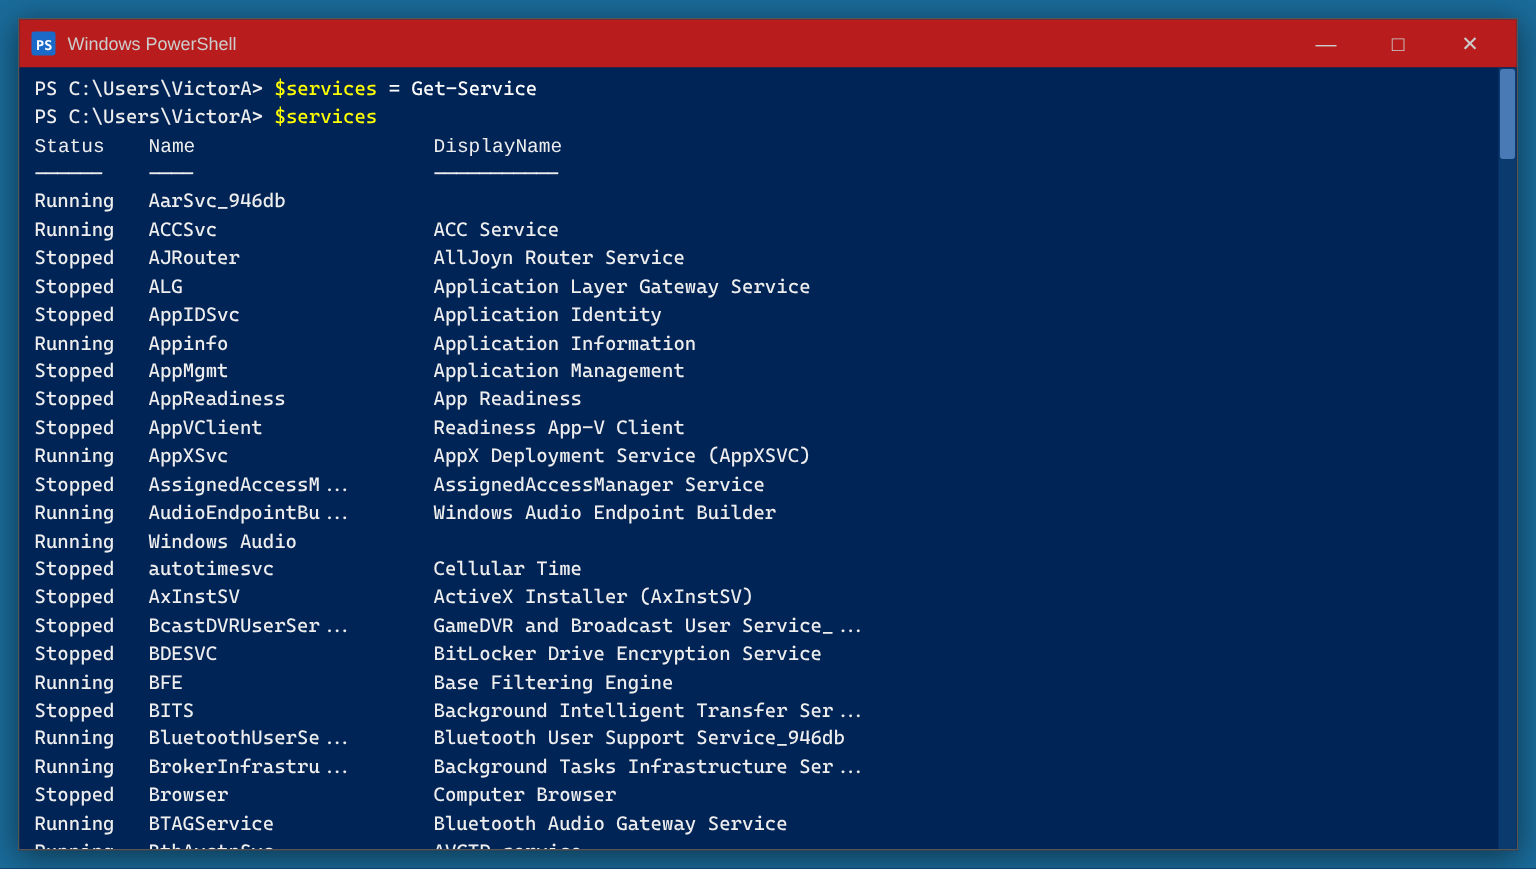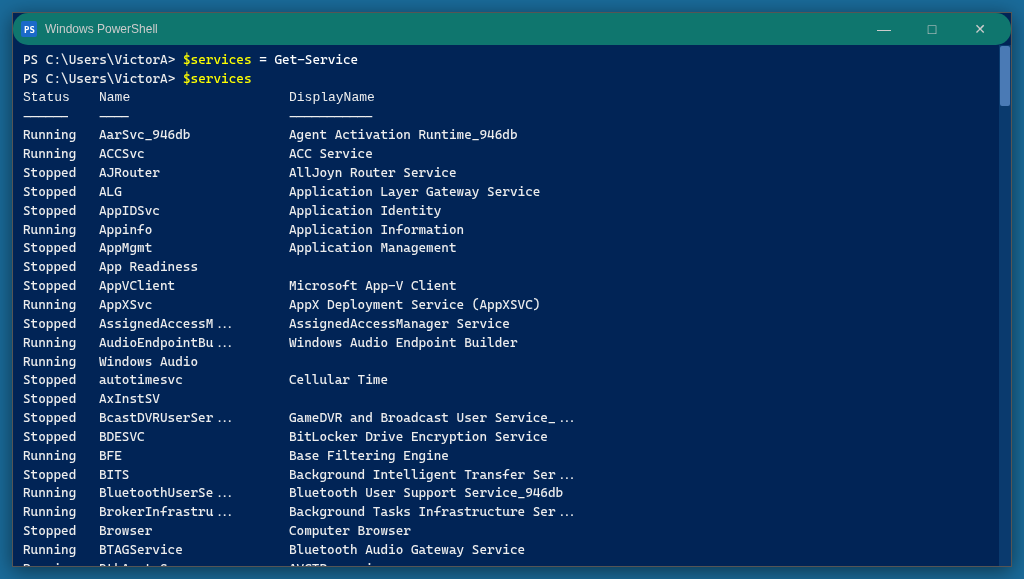--- a/index.html
+++ b/index.html
@@ -16,26 +16,25 @@
       width: 1000px;
       height: 555px;
       background: #012456;
       border: 1px solid #555;
       display: flex;
       flex-direction: column;
       box-shadow: 0 4px 20px rgba(0,0,0,0.5);
     }
     .titlebar {
       height: 32px;
-      background: #0f766e;
+      background: #b91c1c;
       display: flex;
       align-items: center;
       padding: 0 8px;
       flex-shrink: 0;
-      border-radius: 15px;
     }
     .titlebar-icon {
       width: 16px;
       height: 16px;
       background: #1b6ac9;
       border-radius: 2px;
       margin-right: 8px;
       display: flex;
       align-items: center;
       justify-content: center;
@@ -129,35 +128,35 @@
       <span style="display:inline-block;width:76px">Status</span>
       <span style="display:inline-block;width:190px">Name</span>
       <span>DisplayName</span>
     </div>
     <div class="line">
       <span style="display:inline-block;width:76px">------</span>
       <span style="display:inline-block;width:190px">----</span>
       <span>-----------</span>
     </div>
     <div id="table-rows">
-        <div class="line"><span style="display:inline-block;width:76px;color:#eee">Running</span><span style="display:inline-block;width:190px">AarSvc_946db</span><span>Agent Activation Runtime_946db</span></div>
+        <div class="line"><span style="display:inline-block;width:76px;color:#eee">Running</span><span style="display:inline-block;width:190px">AarSvc_946db</span></div>
         <div class="line"><span style="display:inline-block;width:76px;color:#eee">Running</span><span style="display:inline-block;width:190px">ACCSvc</span><span>ACC Service</span></div>
         <div class="line"><span style="display:inline-block;width:76px;color:#eee">Stopped</span><span style="display:inline-block;width:190px">AJRouter</span><span>AllJoyn Router Service</span></div>
         <div class="line"><span style="display:inline-block;width:76px;color:#eee">Stopped</span><span style="display:inline-block;width:190px">ALG</span><span>Application Layer Gateway Service</span></div>
         <div class="line"><span style="display:inline-block;width:76px;color:#eee">Stopped</span><span style="display:inline-block;width:190px">AppIDSvc</span><span>Application Identity</span></div>
         <div class="line"><span style="display:inline-block;width:76px;color:#eee">Running</span><span style="display:inline-block;width:190px">Appinfo</span><span>Application Information</span></div>
         <div class="line"><span style="display:inline-block;width:76px;color:#eee">Stopped</span><span style="display:inline-block;width:190px">AppMgmt</span><span>Application Management</span></div>
-        <div class="line"><span style="display:inline-block;width:76px;color:#eee">Stopped</span><span>App Readiness</span></div>
-        <div class="line"><span style="display:inline-block;width:76px;color:#eee">Stopped</span><span style="display:inline-block;width:190px">AppVClient</span><span>Microsoft App-V Client</span></div>
+        <div class="line"><span style="display:inline-block;width:76px;color:#eee">Stopped</span><span style="display:inline-block;width:190px">AppReadiness</span><span>App Readiness</span></div>
+        <div class="line"><span style="display:inline-block;width:76px;color:#eee">Stopped</span><span style="display:inline-block;width:190px">AppVClient</span><span>Readiness App-V Client</span></div>
         <div class="line"><span style="display:inline-block;width:76px;color:#eee">Running</span><span style="display:inline-block;width:190px">AppXSvc</span><span>AppX Deployment Service (AppXSVC)</span></div>
         <div class="line"><span style="display:inline-block;width:76px;color:#eee">Stopped</span><span style="display:inline-block;width:190px">AssignedAccessM...</span><span>AssignedAccessManager Service</span></div>
         <div class="line"><span style="display:inline-block;width:76px;color:#eee">Running</span><span style="display:inline-block;width:190px">AudioEndpointBu...</span><span>Windows Audio Endpoint Builder</span></div>
         <div class="line"><span style="display:inline-block;width:76px;color:#eee">Running</span><span>Windows Audio</span></div>
         <div class="line"><span style="display:inline-block;width:76px;color:#eee">Stopped</span><span style="display:inline-block;width:190px">autotimesvc</span><span>Cellular Time</span></div>
-        <div class="line"><span style="display:inline-block;width:76px;color:#eee">Stopped</span><span style="display:inline-block;width:190px">AxInstSV</span></div>
+        <div class="line"><span style="display:inline-block;width:76px;color:#eee">Stopped</span><span style="display:inline-block;width:190px">AxInstSV</span><span>ActiveX Installer (AxInstSV)</span></div>
         <div class="line"><span style="display:inline-block;width:76px;color:#eee">Stopped</span><span style="display:inline-block;width:190px">BcastDVRUserSer...</span><span>GameDVR and Broadcast User Service_...</span></div>
         <div class="line"><span style="display:inline-block;width:76px;color:#eee">Stopped</span><span style="display:inline-block;width:190px">BDESVC</span><span>BitLocker Drive Encryption Service</span></div>
         <div class="line"><span style="display:inline-block;width:76px;color:#eee">Running</span><span style="display:inline-block;width:190px">BFE</span><span>Base Filtering Engine</span></div>
         <div class="line"><span style="display:inline-block;width:76px;color:#eee">Stopped</span><span style="display:inline-block;width:190px">BITS</span><span>Background Intelligent Transfer Ser...</span></div>
         <div class="line"><span style="display:inline-block;width:76px;color:#eee">Running</span><span style="display:inline-block;width:190px">BluetoothUserSe...</span><span>Bluetooth User Support Service_946db</span></div>
         <div class="line"><span style="display:inline-block;width:76px;color:#eee">Running</span><span style="display:inline-block;width:190px">BrokerInfrastru...</span><span>Background Tasks Infrastructure Ser...</span></div>
         <div class="line"><span style="display:inline-block;width:76px;color:#eee">Stopped</span><span style="display:inline-block;width:190px">Browser</span><span>Computer Browser</span></div>
         <div class="line"><span style="display:inline-block;width:76px;color:#eee">Running</span><span style="display:inline-block;width:190px">BTAGService</span><span>Bluetooth Audio Gateway Service</span></div>
         <div class="line"><span style="display:inline-block;width:76px;color:#eee">Running</span><span style="display:inline-block;width:190px">BthAvctpSvc</span><span>AVCTP service</span></div>
       </div>

